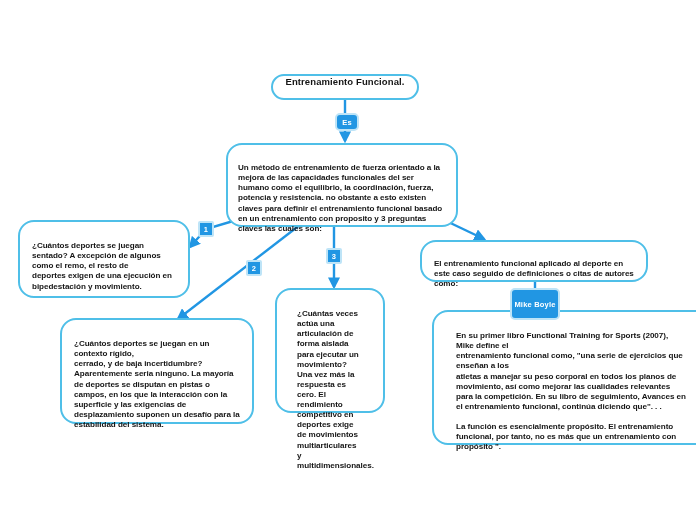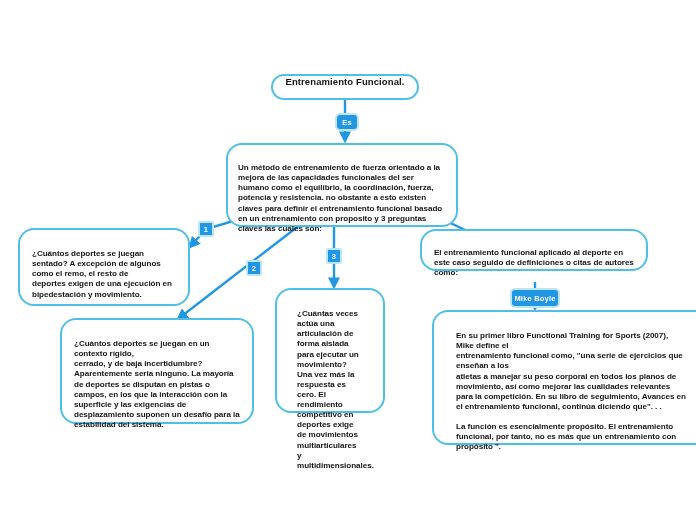--- a/index.html
+++ b/index.html
@@ -104,37 +104,37 @@
   </svg>
 
   <div class="node root" style="left:271px; top:74px; width:148px; height:26px;">
     <span>Entrenamiento Funcional.</span>
   </div>
 
   <div class="node para" style="left:226px; top:143px; width:232px; height:84px;">
     <span>Un método de entrenamiento de fuerza orientado a la mejora de las capacidades funcionales del ser humano como el equilibrio, la coordinación, fuerza, potencia y resistencia. no obstante a esto existen claves para definir el entrenamiento funcional basado en un entrenamiento con proposito y 3 preguntas claves las cuales son:</span>
   </div>
 
-  <div class="node para" style="left:18px; top:228px; width:172px; height:78px; padding:9px 12px;">
+  <div class="node para" style="left:18px; top:220px; width:172px; height:78px; padding:9px 12px;">
     <span>¿Cuántos deportes se juegan sentado?          A excepción de algunos como el remo, el resto de
 deportes exigen de una ejecución en bipedestación y movimiento.</span>
   </div>
 
   <div class="node para" style="left:60px; top:318px; width:194px; height:106px; padding:9px 12px;">
     <span>¿Cuántos deportes se juegan en un contexto rígido,
  cerrado, y de baja incertidumbre? Aparentemente seria ninguno. La mayoría de deportes se disputan en pistas o
 campos, en los que la interacción con la superficie y las exigencias de desplazamiento suponen un desafío para la estabilidad del sistema.</span>
   </div>
 
   <div class="node para" style="left:275px; top:288px; width:110px; height:125px; padding:9px 20px;">
     <span>¿Cuántas veces actúa una articulación de forma aislada para ejecutar un movimiento?       Una vez más la respuesta es cero. El rendimiento competitivo en deportes exige
 de movimientos multiarticulares y multidimensionales.</span>
   </div>
 
-  <div class="node para" style="left:420px; top:229px; width:228px; height:42px; padding:7px 12px;">
+  <div class="node para" style="left:420px; top:240px; width:228px; height:42px; padding:7px 12px;">
     <span>El entrenamiento funcional aplicado al deporte en este caso seguido de definiciones o citas de autores como:</span>
   </div>
 
   <div class="node para" style="left:432px; top:310px; width:280px; height:135px; padding:9px 22px;">
     <span>En su primer libro Functional Training for Sports (2007), Mike define el
 entrenamiento funcional como, "una serie de ejercicios que enseñan a los
 atletas a manejar su peso corporal en todos los planos de movimiento, así como mejorar las cualidades relevantes para la competición. En su libro de seguimiento, Avances en el entrenamiento funcional, continúa diciendo que". . .
 
 La función es esencialmente propósito. El entrenamiento funcional, por tanto, no es más que un entrenamiento con propósito ".</span>
   </div>
@@ -148,17 +148,17 @@
   </div>
 
   <div class="badge" style="left:246px; top:260px; width:16px; height:16px;">
     <span>2</span>
   </div>
 
   <div class="badge" style="left:326px; top:248px; width:16px; height:16px;">
     <span>3</span>
   </div>
 
-  <div class="badge pill" style="left:510px; top:288px; width:50px; height:20px;">
+  <div class="badge pill" style="left:510px; top:288px; width:50px; height:32px;">
     <span>Mike Boyle</span>
   </div>
 
 </div>
 
 </body></html>

